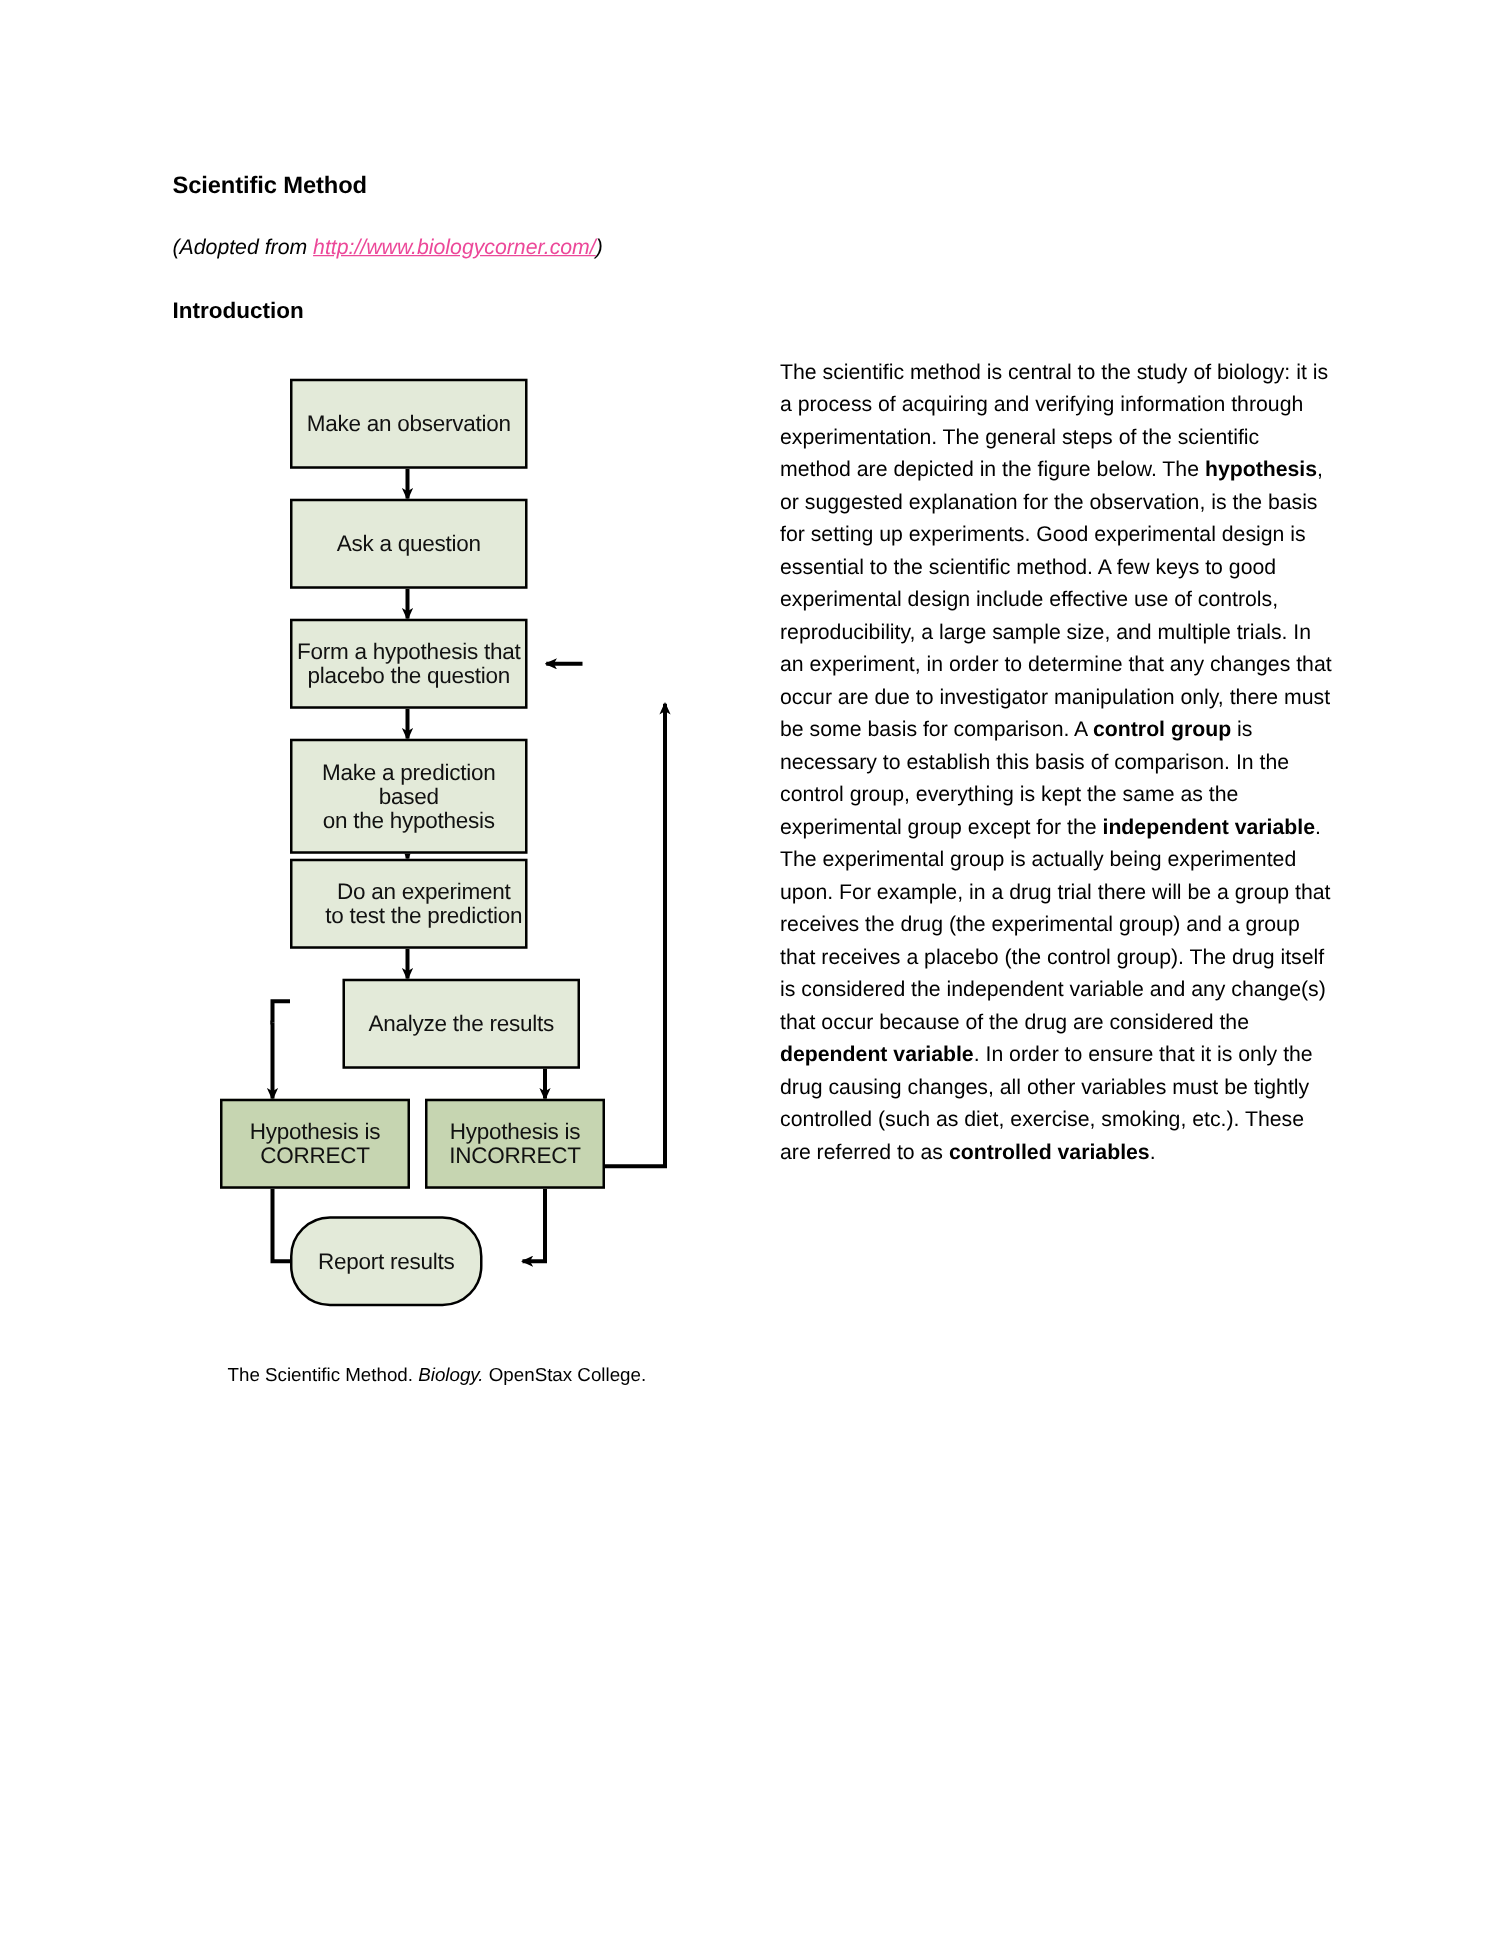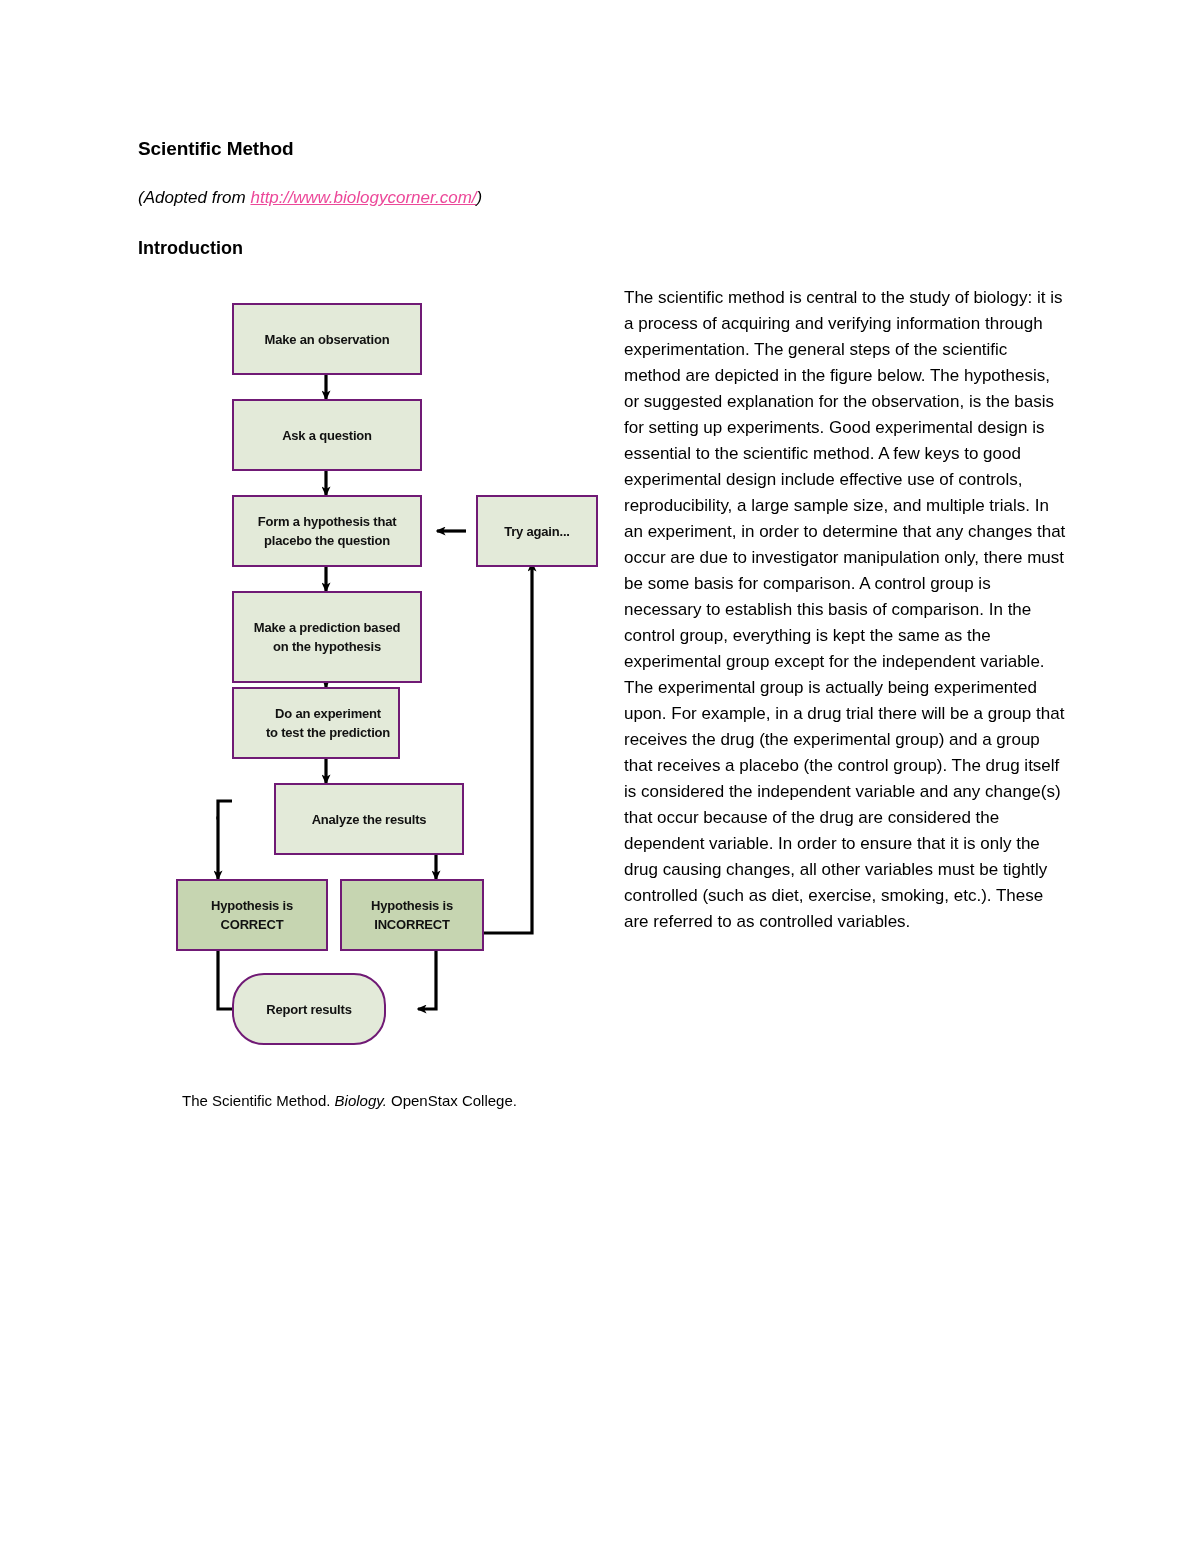--- a/index.html
+++ b/index.html
@@ -51,21 +51,21 @@
     font-size: 18px;
     font-weight: bold;
     margin: 0 0 26px 0;
   }
   p.body-text {
     font-size: 17px;
     line-height: 26px;
     margin: 0;
     text-align: left;
   }
-  p.body-text b { font-weight: normal; }
+  p.body-text b { font-weight: bold; }
 
   
   .figure {
     float: left;
     width: 432px;
     margin: 6px 18px 6px 36px;
     position: relative;
   }
   .flow-wrap {
     position: relative;
@@ -74,28 +74,28 @@
   }
   .flow-svg {
     position: absolute;
     left: 0; top: 0;
     width: 432px;
     height: 790px;
   }
   .node {
     position: absolute;
     box-sizing: border-box;
-    border: 2px solid #701a75;
+    border: 2px solid #000000;
     background: #e3ead9;
     display: flex;
     align-items: center;
     justify-content: center;
     text-align: center;
-    font-size: 13px;
-    font-weight: bold;
+    font-size: 18px;
+    font-weight: normal;
     line-height: 19px;
     color: #111;
     font-family: "Liberation Sans", sans-serif;
     letter-spacing: -0.2px;
   }
   .node.dark { background: #c6d5b1; }
   .fig-caption {
     font-size: 15px;
     margin: 10px 0 0 8px;
     line-height: 20px;
@@ -168,30 +168,27 @@
 
           <div class="node" style="left:58px; top:108px; width:190px; height:72px;">
             <span>Ask a question</span>
           </div>
 
           <div class="node" style="left:58px; top:204px; width:190px; height:72px; flex-direction:column;">
             <span>Form a hypothesis that</span>
             <span>placebo the question</span>
           </div>
 
-          <div class="node" style="left:302px; top:204px; width:122px; height:72px;">
-            <span>Try again...</span>
-          </div>
 
           <div class="node" style="left:58px; top:300px; width:190px; height:92px; flex-direction:column;">
             <span>Make a prediction based</span>
             <span>on the hypothesis</span>
           </div>
 
-          <div class="node" style="left:58px; top:396px; width:168px; height:72px; flex-direction:column;padding-left:24px;">
+          <div class="node" style="left:58px; top:396px; width:190px; height:72px; flex-direction:column;padding-left:24px;">
             <span>Do an experiment</span>
             <span>to test the prediction</span>
           </div>
 
           <div class="node" style="left:58px; top:492px; width:190px; height:72px;margin-left:42px;">
             <span>Analyze the results</span>
           </div>
 
           <div class="node dark" style="left:2px; top:588px; width:152px; height:72px; flex-direction:column;">
             <span>Hypothesis is</span>

